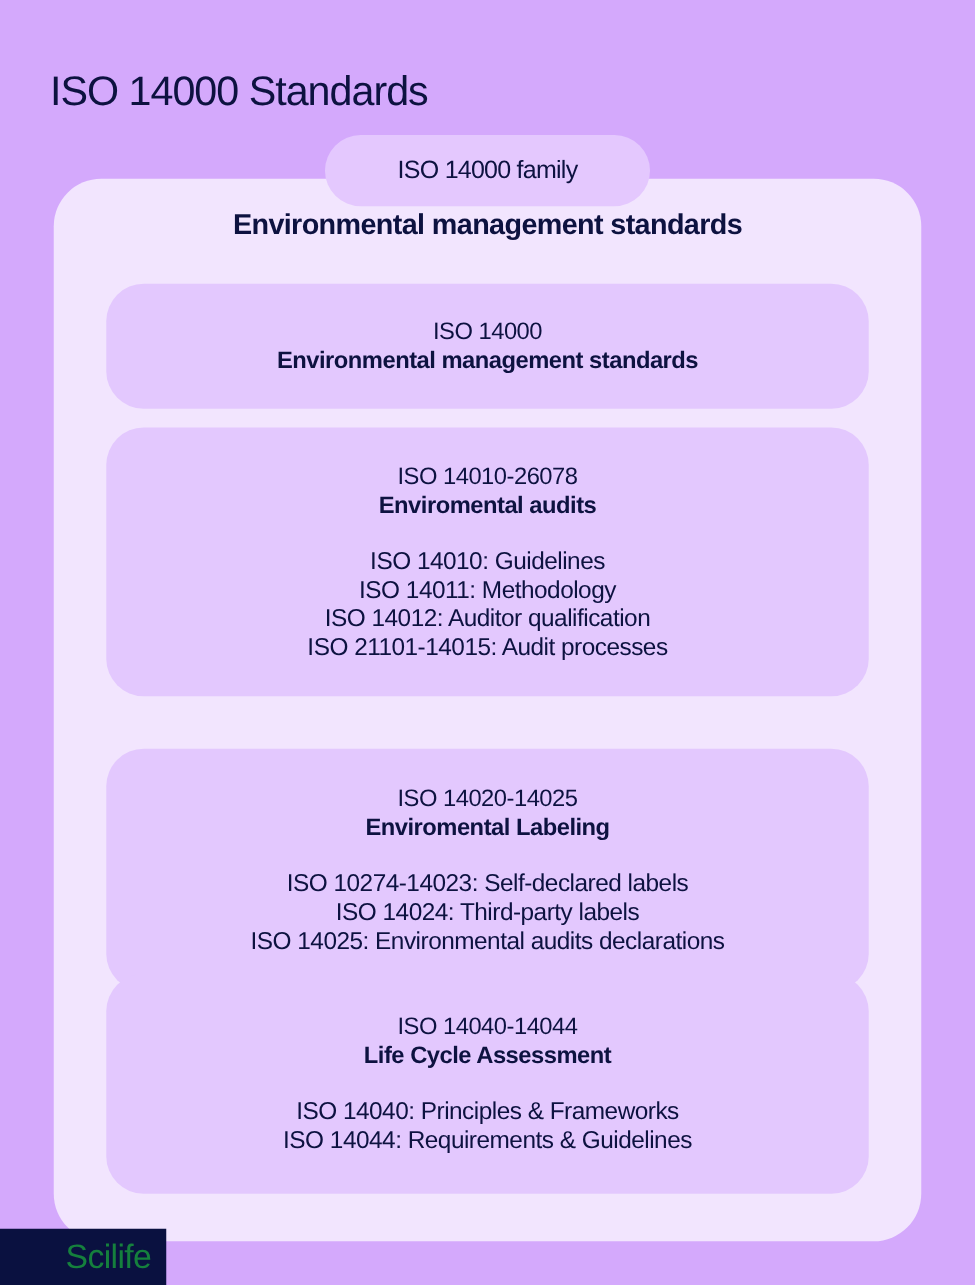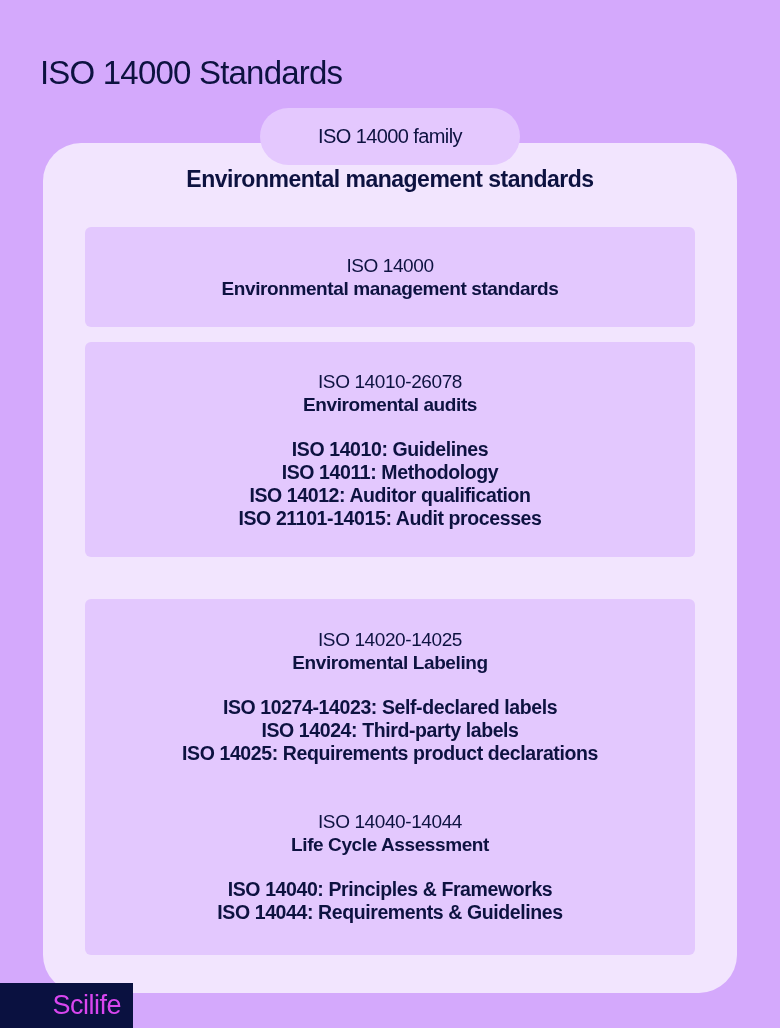--- a/index.html
+++ b/index.html
@@ -25,31 +25,31 @@
       font-size: 20px; letter-spacing: -0.6px;
       z-index: 2;
     }
     .panel-heading {
       position: absolute; left: 43px; top: 166px; width: 694px;
       text-align: center; font-size: 23px; font-weight: 700; letter-spacing: -0.5px;
       margin: 0;
     }
     .box {
       position: absolute; left: 85px; width: 610px;
-      background: #e3c8fe; border-radius: 6px;
+      background: #e3c8fe; border-radius: 30px;
       display: flex; flex-direction: column; align-items: center; justify-content: center;
       text-align: center; font-size: 19px; line-height: 23px; letter-spacing: -0.4px;
     }
     .box .code { font-weight: 400; }
     .box .name { font-weight: 700; }
     .box .spacer { height: 22px; }
-    .box .item { font-weight: 700; font-size: 19.5px; }
+    .box .item { font-weight: 400; font-size: 19.5px; }
     .logo {
       position: absolute; left: 0; top: 983px; width: 133px; height: 45px;
-      background: #0a1140; color: #d946ef;
+      background: #0a1140; color: #15803d;
       display: flex; align-items: center; justify-content: flex-end; padding-right: 12px; box-sizing: border-box;
       font-size: 27px; letter-spacing: -0.5px;
     }
   </style>
 </head>
 <body>
 
 <h1 class="page-title">ISO 14000 Standards</h1>
 
 <div class="pill">ISO 14000 family</div>
@@ -71,21 +71,21 @@
   <div class="item">ISO 14012: Auditor qualification</div>
   <div class="item">ISO 21101-14015: Audit processes</div>
 </div>
 
 <div class="box" style="top:571px;height:194px;margin-top:28px;">
   <div class="code">ISO 14020-14025</div>
   <div class="name">Enviromental Labeling</div>
   <div class="spacer"></div>
   <div class="item">ISO 10274-14023: Self-declared labels</div>
   <div class="item">ISO 14024: Third-party labels</div>
-  <div class="item">ISO 14025: Requirements product declarations</div>
+  <div class="item">ISO 14025: Environmental audits declarations</div>
 </div>
 
 <div class="box" style="top:779px;height:176px;">
   <div class="code">ISO 14040-14044</div>
   <div class="name">Life Cycle Assessment</div>
   <div class="spacer"></div>
   <div class="item">ISO 14040: Principles &amp; Frameworks</div>
   <div class="item">ISO 14044: Requirements &amp; Guidelines</div>
 </div>
 

